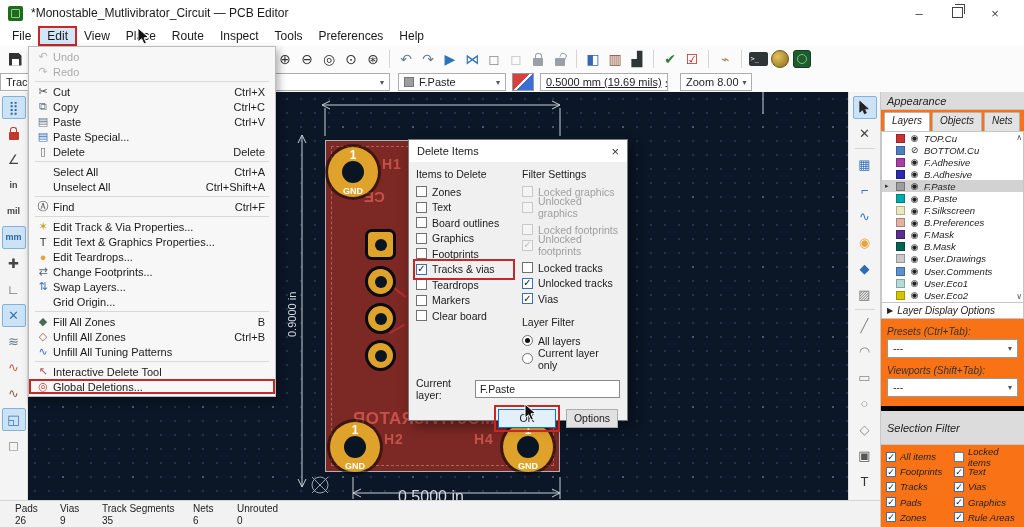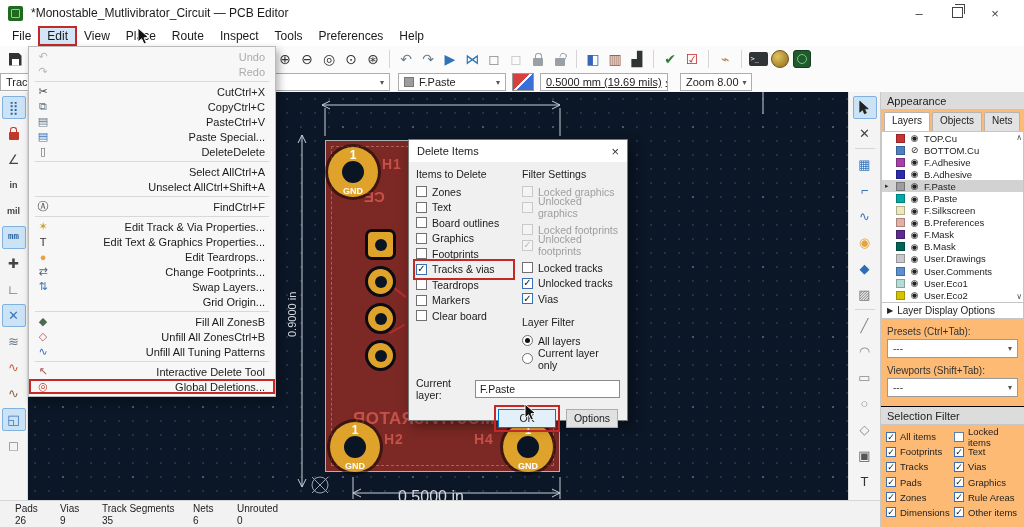--- a/index.html
+++ b/index.html
@@ -60,21 +60,21 @@
   .connpad.square{border-radius:4px;}
   .connpad .hole{position:absolute;left:6.5px;top:6.5px;width:12px;height:12px;border-radius:50%;background:#0A1524;}
   .trace{position:absolute;background:#B03030;height:2px;}
   .mirrtext{position:absolute;color:#C4524A;font-weight:bold;}
   .dim-rot{position:absolute;color:#D5DAE0;font-size:11px;transform:rotate(-90deg);transform-origin:left top;white-space:nowrap;}
   .dimsvg{position:absolute;left:0;top:0;}
   
   .editmenu{position:absolute;left:28px;top:46px;width:246px;background:#F7F7F7;border:1px solid #BBB;box-shadow:3px 4px 8px rgba(0,0,0,0.3);z-index:30;padding:2px 0;}
   .mi{height:15px;display:flex;align-items:center;font-size:11px;color:#1A1A1A;padding:0 10px 0 4px;}
   .mi .mico{width:20px;text-align:center;font-size:11px;flex:none;}
-  .mi .mlab{flex:1;text-align:right;}
+  .mi .mlab{flex:1;}
   .mi .mshort{color:#222;}
   .mi.disabled .mlab,.mi.disabled .mshort,.mi.disabled .mico{color:#ABABAB;}
   .mi.annotated{outline:2px solid #C62828;outline-offset:-2px;}
   .msep{height:1px;background:#D8D8D8;margin:2px 6px;}
   
   .dialog{position:absolute;left:408px;top:131px;width:220px;height:282px;background:#F0F0F0;border:1px solid #7A7A7A;box-shadow:4px 5px 12px rgba(0,0,0,0.4);z-index:40;box-sizing:border-box;font-size:10.5px;color:#1A1A1A;margin-top:8px;}
   .dlg-title{height:22px;background:#FFF;display:flex;align-items:center;padding:0 8px;font-size:11px;}
   .dlg-close{margin-left:auto;font-size:13px;color:#333;}
   .dlg-body{position:relative;padding:4px 7px;}
   .grp-caption{font-size:10.5px;color:#222;margin:2px 0 4px 0;}
@@ -90,37 +90,37 @@
   .dlg-cols{display:flex;gap:10px;}
   .dlg-col-left{width:96px;flex:none;}
   .dlg-col-right{flex:1;}
   .cgap{height:7px;}
   .curlayer{display:flex;align-items:center;gap:5px;margin-top:9px;}
   .curlayer input{flex:1;height:16px;border:1px solid #8A8A8A;font-size:10.5px;padding:0 4px;font-family:inherit;background:#FFF;color:#1A1A1A;}
   .dlg-btns{display:flex;justify-content:flex-end;gap:10px;margin-top:8px;padding-right:2px;}
   .btn{height:19px;border:1px solid #ADADAD;background:#E1E1E1;font-size:10.5px;display:flex;align-items:center;justify-content:center;box-sizing:border-box;}
   .btn.default{border-color:#0078D7;background:#E3F0FA;outline:2px solid #C62828;outline-offset:2px;}
   
-  .appearance{position:absolute;left:880px;top:92px;width:144px;height:435px;background:#fdba74;border-left:1px solid #C8C8C8;box-sizing:border-box;font-size:10px;color:#222;}
+  .appearance{position:absolute;left:880px;top:92px;width:144px;height:435px;background:#f97316;border-left:1px solid #C8C8C8;box-sizing:border-box;font-size:10px;color:#222;font-style:italic;}
   .ap-header{height:17px;background:#DCDCDC;display:flex;align-items:center;padding:0 6px;font-size:11px;border-bottom:1px solid #C5C5C5;}
   .tabs{display:flex;height:19px;padding:2px 3px 0;gap:2px;font-size:10px;}
   .tab{padding:2px 7px;border:1px solid #B5B5B5;border-bottom:none;background:#E2E2E2;border-radius:2px 2px 0 0;}
   .tab.active{background:#FFF;}
   .layers{background:#FFF;border:1px solid #C5C5C5;height:170px;position:relative;overflow:hidden;}
   .lrow{display:flex;align-items:center;height:12.1px;padding-left:3px;gap:4px;font-size:9.5px;}
   .lrow .larr{width:7px;font-size:7px;color:#333;flex:none;}
   .lrow.selected{background:#D2D2D2;}
   .lsw{width:9px;height:9px;border:1px solid rgba(0,0,0,0.25);flex:none;box-sizing:border-box;}
   .leye{font-size:9px;color:#222;width:11px;text-align:center;flex:none;}
   .lscroll{position:absolute;right:1px;font-size:8px;color:#555;}
   .ldo{height:15px;background:#FFF;border:1px solid #C5C5C5;border-top:none;display:flex;align-items:center;gap:4px;padding-left:5px;font-size:10px;}
   .ldo .exp{font-size:8px;}
   .ap-label{margin:7px 6px 2px;font-size:10px;color:#333;}
   .apsel{height:17px;margin:0 6px;border:1px solid #999;background:#FFF;display:flex;align-items:center;padding:0 5px;font-size:10px;color:#444;}
-  .sf-header{height:17px;background:#DCDCDC;display:flex;align-items:center;padding:0 6px;font-size:11px;border-top:1px solid #000000;border-bottom:1px solid #C5C5C5;margin-top:9px;}
+  .sf-header{height:17px;background:#DCDCDC;display:flex;align-items:center;padding:8px 6px;font-size:11px;border-top:5px solid #000000;border-bottom:1px solid #C5C5C5;margin-top:9px;}
   .sf-grid{display:grid;grid-template-columns:68px 1fr;padding:5px 5px;row-gap:2.2px;font-size:9.5px;}
   .sf-grid .cb{height:13px;gap:4px;}
   .sf-grid .cbx{width:10px;height:10px;font-size:9px;border-color:#5A7FA8;}
   
   .statusbar{position:absolute;left:0;top:500px;width:880px;height:27px;background:#F2F2F2;border-top:1px solid #D5D5D5;display:flex;padding-left:15px;box-sizing:border-box;font-size:10px;color:#222;}
   .sfield{display:flex;flex-direction:column;justify-content:center;gap:1px;flex:none;}
   .cursor{position:absolute;z-index:60;}
 </style>
 </head>
 <body>
@@ -219,21 +219,21 @@
   </div>
 
   <div class="lefttb" id="lefttb">
       <div class="vtbi active" style="color: rgb(43, 101, 160);">⣿</div>
       <div class="vtbi">
         <span class="lk" style="color: rgb(192, 57, 43);"></span>
       </div>
       <div class="vtbi" style="color: rgb(68, 68, 68);">∠</div>
       <div class="vtbi txt" style="color: rgb(68, 68, 68);">in</div>
       <div class="vtbi txt" style="color: rgb(68, 68, 68);">mil</div>
-      <div class="vtbi active txt" style="color: rgb(43, 101, 160); font-family: Liberation Mono, monospace;">mm</div>
+      <div class="vtbi active txt" style="color: rgb(43, 101, 160);">mm</div>
       <div class="vtbi" style="color: rgb(68, 68, 68);">✚</div>
       <div class="vtbi" style="color: rgb(68, 68, 68);">∟</div>
       <div class="vtbi active" style="color: rgb(58, 116, 184);">✕</div>
       <div class="vtbi" style="color: rgb(107, 123, 140);">≋</div>
       <div class="vtbi" style="color: rgb(192, 96, 64);">∿</div>
       <div class="vtbi" style="color: rgb(139, 94, 60);">∿</div>
       <div class="vtbi active" style="color: rgb(58, 116, 184);">◱</div>
       <div class="vtbi" style="color: rgb(136, 136, 136);">◻</div>
     </div>
 

